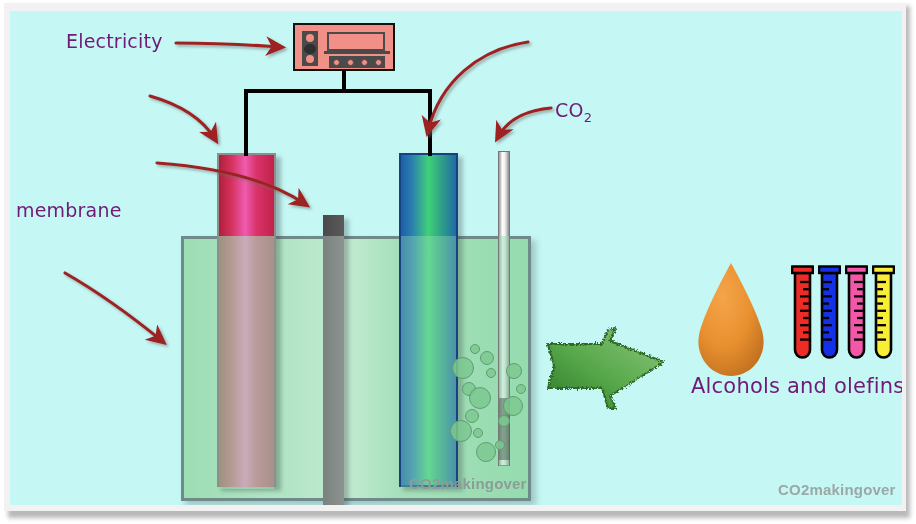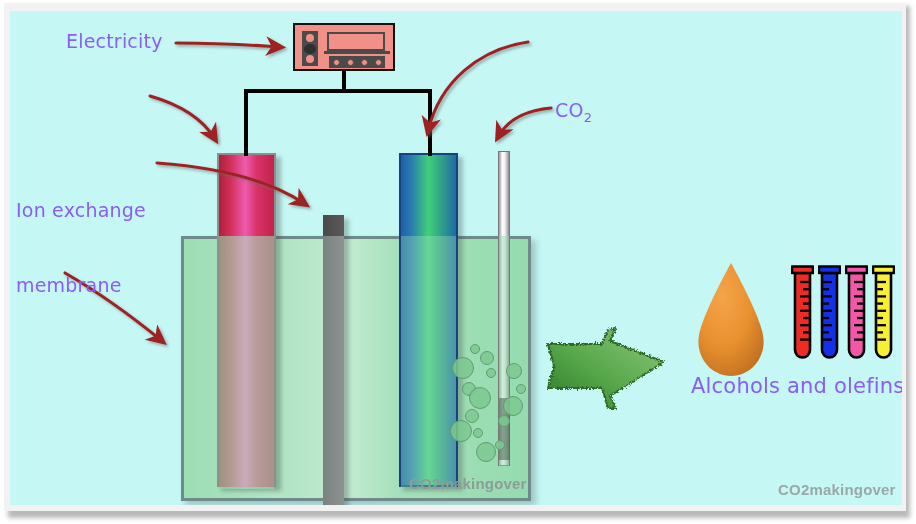--- a/index.html
+++ b/index.html
@@ -33,21 +33,21 @@
     position: absolute;
     left: 10px; top: 11px;
     width: 892px; height: 494px;
     background: #c5f8f5;
     overflow: hidden;
   }
 
   
   .label {
     position: absolute;
-    color: #8b5cf6;
+    color: #701a75;
     font-family: "DejaVu Sans", sans-serif;
     font-size: 19px;
     line-height: 25px;
     white-space: pre;
     letter-spacing: .2px;
   }
   #lbl-electricity { left: 56px;  top: 18px; }
   #lbl-anode       { left: 42px;  top: 72px; }
   #lbl-membrane    { left: 6px;   top: 137px; }
   #lbl-electrolyte { left: 6px;   top: 233px; }
@@ -468,21 +468,20 @@
         <path d="M518,31 C470,38 430,70 418,120" marker-end="url(#rhead)"></path>
 
         <path d="M541,97 C518,99 498,108 488,126" marker-end="url(#rhead)"></path>
       </g>
     </svg>
 
     <div class="label" id="lbl-electricity">Electricity</div>
 
 
     <div class="label" id="lbl-membrane">
-      <div>Ion exchange</div>
       <div>membrane</div>
     </div>
 
 
 
     <div class="label" id="lbl-co2"><span>CO</span><span class="sub">2</span></div>
 
     <div class="label" id="lbl-products">Alcohols and olefins</div>
 
     <div class="watermark" id="wm-inner">CO2makingover</div>

